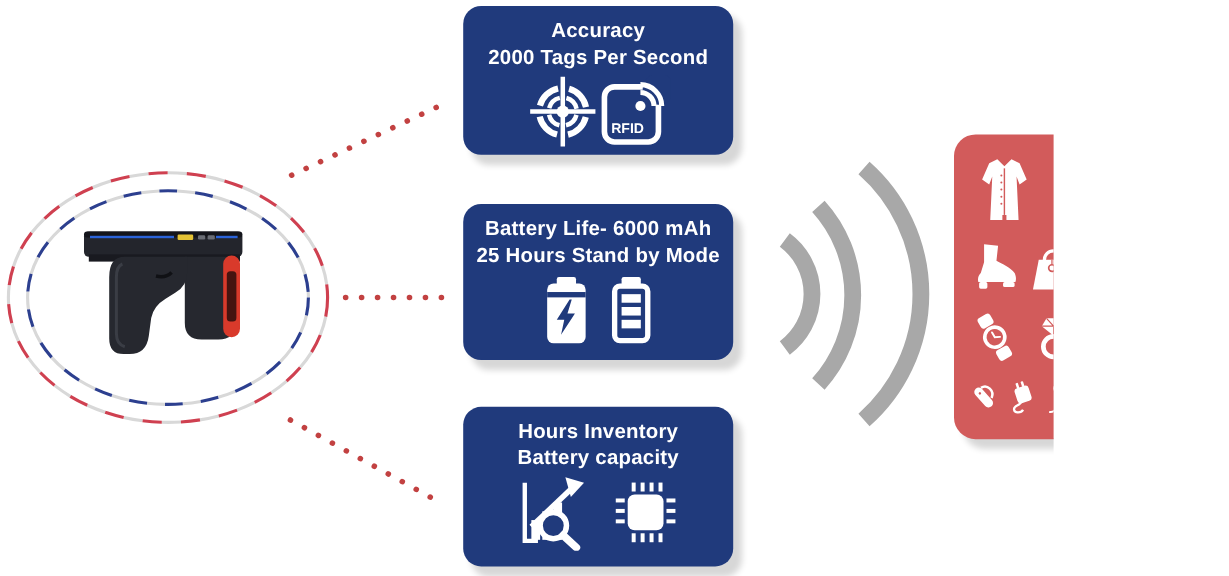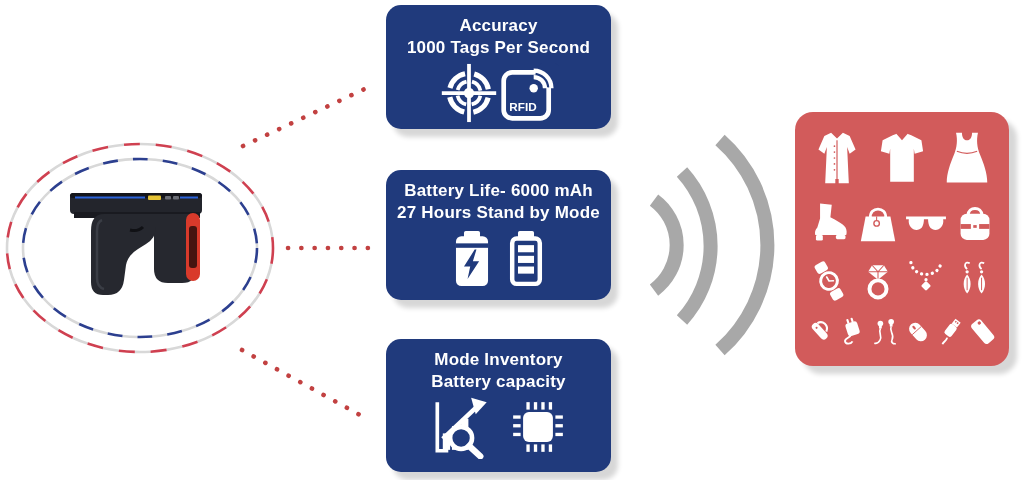--- a/index.html
+++ b/index.html
@@ -1,16 +1,16 @@
 <!DOCTYPE html>
 <html><head>
 <meta charset="utf-8">
 <style>
   html,body{margin:0;padding:0;background:#fff;}
-  .stage{position:relative;width:1024px;height:480px;background:#ffffff;overflow:hidden;
+  .stage{position:relative;width:878px;height:480px;background:#ffffff;overflow:hidden;
          font-family:"Liberation Sans",sans-serif;}
   .underlay{position:absolute;left:0;top:0;width:1024px;height:480px;}
   .device{position:absolute;left:58px;top:183px;width:160px;height:125px;}
   .feature-box{position:absolute;left:386px;width:225px;background:#203a7c;border-radius:15px;
                box-shadow:7px 8px 5px #d7d7d7;display:flex;flex-direction:column;align-items:center;}
   .box1{top:5px;height:124px;}
   .box2{top:170px;height:130px;}
   .box3{top:339px;height:133px;}
   .box-title{margin-top:10px;text-align:center;color:#fff;font-weight:bold;font-size:17px;
              line-height:1.32;letter-spacing:.2px;}
@@ -50,21 +50,21 @@
     <rect x="128" y="30" width="14" height="68" rx="7" fill="#d93a2b"></rect>
     <rect x="131" y="43" width="8" height="42" rx="3" fill="#461410"></rect>
     <path d="M46 31 L98 31 L98 44 Q98 55 88 61 L80 66 Q70 72 68 82 L66 97 Q64 112 50 112 L45 112 Q33 112 33 99 L33 48 Q33 31 46 31 Z" fill="#26282f"></path>
     <path d="M44 37 Q39 39 39 48 L39 95 Q39 104 46 106" fill="none" stroke="#3a3d45" stroke-width="2.5"></path>
     <path d="M72 47 Q80 49 85 44" fill="none" stroke="#101115" stroke-width="3"></path>
   </svg>
 
   <div class="feature-box box1">
     <div class="box-title">
       <div>Accuracy</div>
-      <div>1000 Tags Per Second</div>
+      <div>2000 Tags Per Second</div>
     </div>
     <div class="box-icons">
       <svg width="60" height="60" viewBox="0 0 64 64">
         <g stroke="#fff" fill="none">
           <line x1="32" y1="1" x2="32" y2="63" stroke-width="4"></line>
           <line x1="3" y1="32" x2="61" y2="32" stroke-width="4"></line>
           <circle cx="32" cy="32" r="12.5" stroke-width="4" stroke-dasharray="13.6 6" stroke-dashoffset="-3"></circle>
           <circle cx="32" cy="32" r="21" stroke-width="5.5" stroke-dasharray="23 10" stroke-dashoffset="-5"></circle>
         </g>
         <circle cx="32" cy="32" r="5.5" fill="#fff"></circle>
@@ -78,21 +78,21 @@
         </g>
         <circle cx="37" cy="27" r="4.5" fill="#fff"></circle>
         <text x="11" y="51" font-size="12.5" font-weight="bold" fill="#fff" font-family="Liberation Sans, sans-serif">RFID</text>
       </svg>
     </div>
   </div>
 
   <div class="feature-box box2">
     <div class="box-title">
       <div>Battery Life- 6000 mAh</div>
-      <div>27 Hours Stand by Mode</div>
+      <div>25 Hours Stand by Mode</div>
     </div>
     <div class="box-icons" style="gap:14px;margin-top:5px;">
       <svg width="40" height="57" viewBox="0 0 44 64">
         <g fill="#fff">
           <rect x="13" y="1" width="18" height="8" rx="2"></rect>
           <rect x="4" y="7" width="36" height="56" rx="6"></rect>
         </g>
         <rect x="4" y="15" width="36" height="5" fill="#203a7c"></rect>
         <path d="M25 22 L13 41 L20 41 L17 55 L30 35 L23 35 L27 22 Z" fill="#203a7c"></path>
       </svg>
@@ -103,21 +103,21 @@
           <rect x="13" y="29" width="18" height="8"></rect>
           <rect x="13" y="41" width="18" height="8"></rect>
         </g>
         <rect x="6.5" y="9.5" width="31" height="51" rx="5" fill="none" stroke="#fff" stroke-width="5"></rect>
       </svg>
     </div>
   </div>
 
   <div class="feature-box box3">
     <div class="box-title">
-      <div>Mode Inventory</div>
+      <div>Hours Inventory</div>
       <div>Battery capacity</div>
     </div>
     <div class="box-icons" style="gap:15px;margin-top:1px;">
       <svg width="64" height="64" viewBox="0 0 70 70">
         <path d="M8 8 L8 61 L20 61" fill="none" stroke="#fff" stroke-width="4"></path>
         <g fill="#fff">
           <rect x="14" y="42" width="8" height="18"></rect>
           <rect x="24" y="34" width="8" height="26"></rect>
           <rect x="34" y="26" width="8" height="34"></rect>
         </g>

